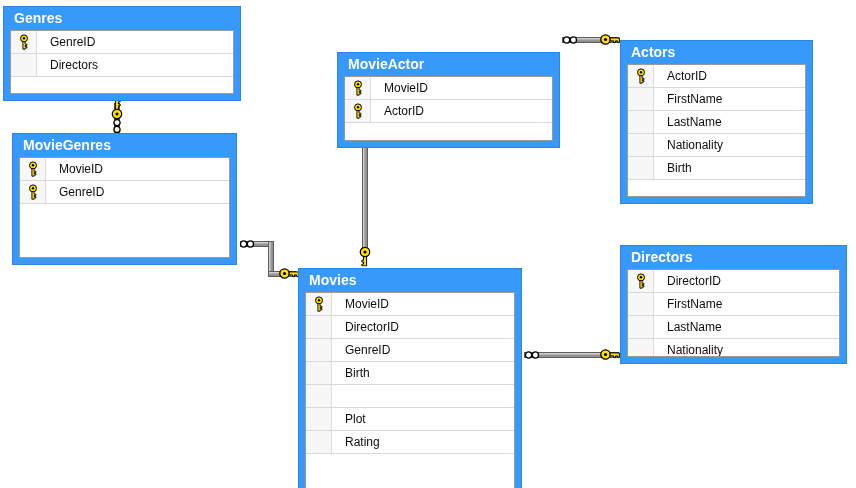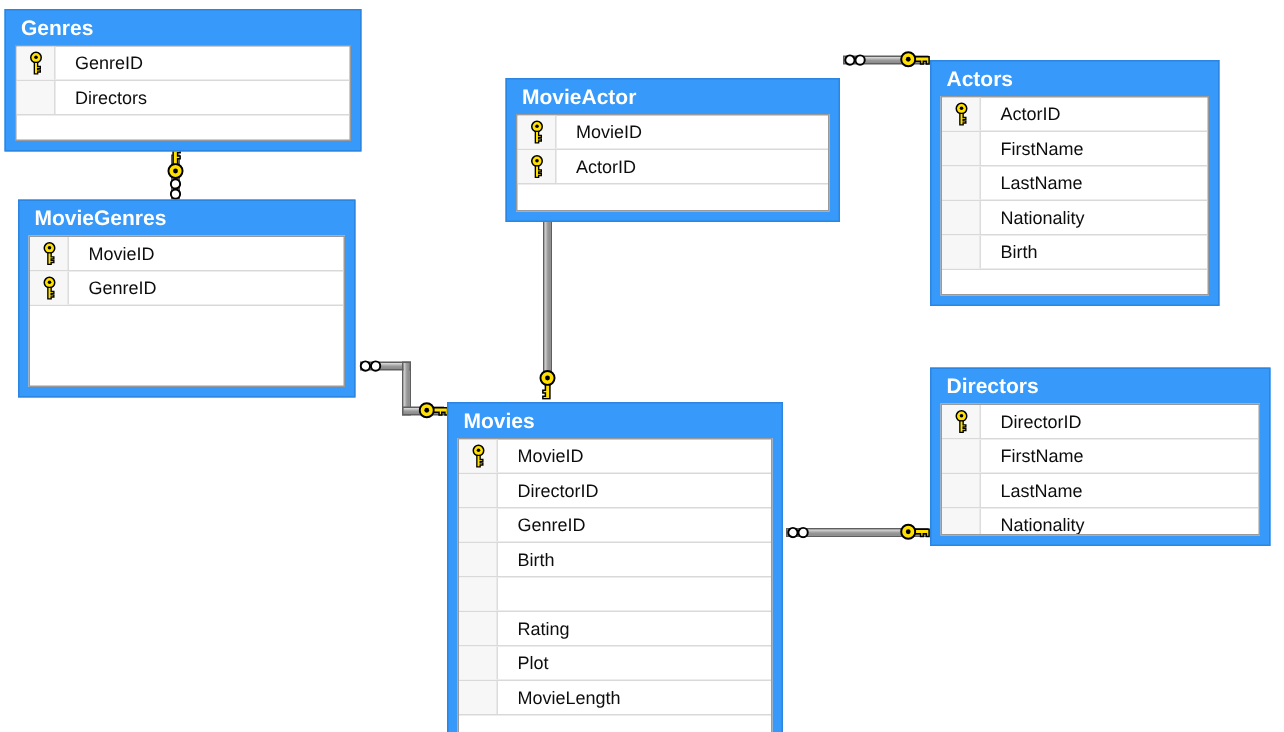--- a/index.html
+++ b/index.html
@@ -253,26 +253,22 @@
       </div>
       <div class="row">
         <div class="icell"></div>
         <div class="ncell">Birth</div>
       </div>
       <div class="row">
         <div class="icell"></div>
       </div>
       <div class="row">
         <div class="icell"></div>
+        <div class="ncell">Plot</div>
+      </div>
+      <div class="row">
+        <div class="icell"></div>
         <div class="ncell">Rating</div>
       </div>
-      <div class="row">
-        <div class="icell"></div>
-        <div class="ncell">Plot</div>
-      </div>
-      <div class="row">
-        <div class="icell"></div>
-        <div class="ncell">MovieLength</div>
-      </div>
     </div>
   </div>
 
 </div>
 
 </body></html>

